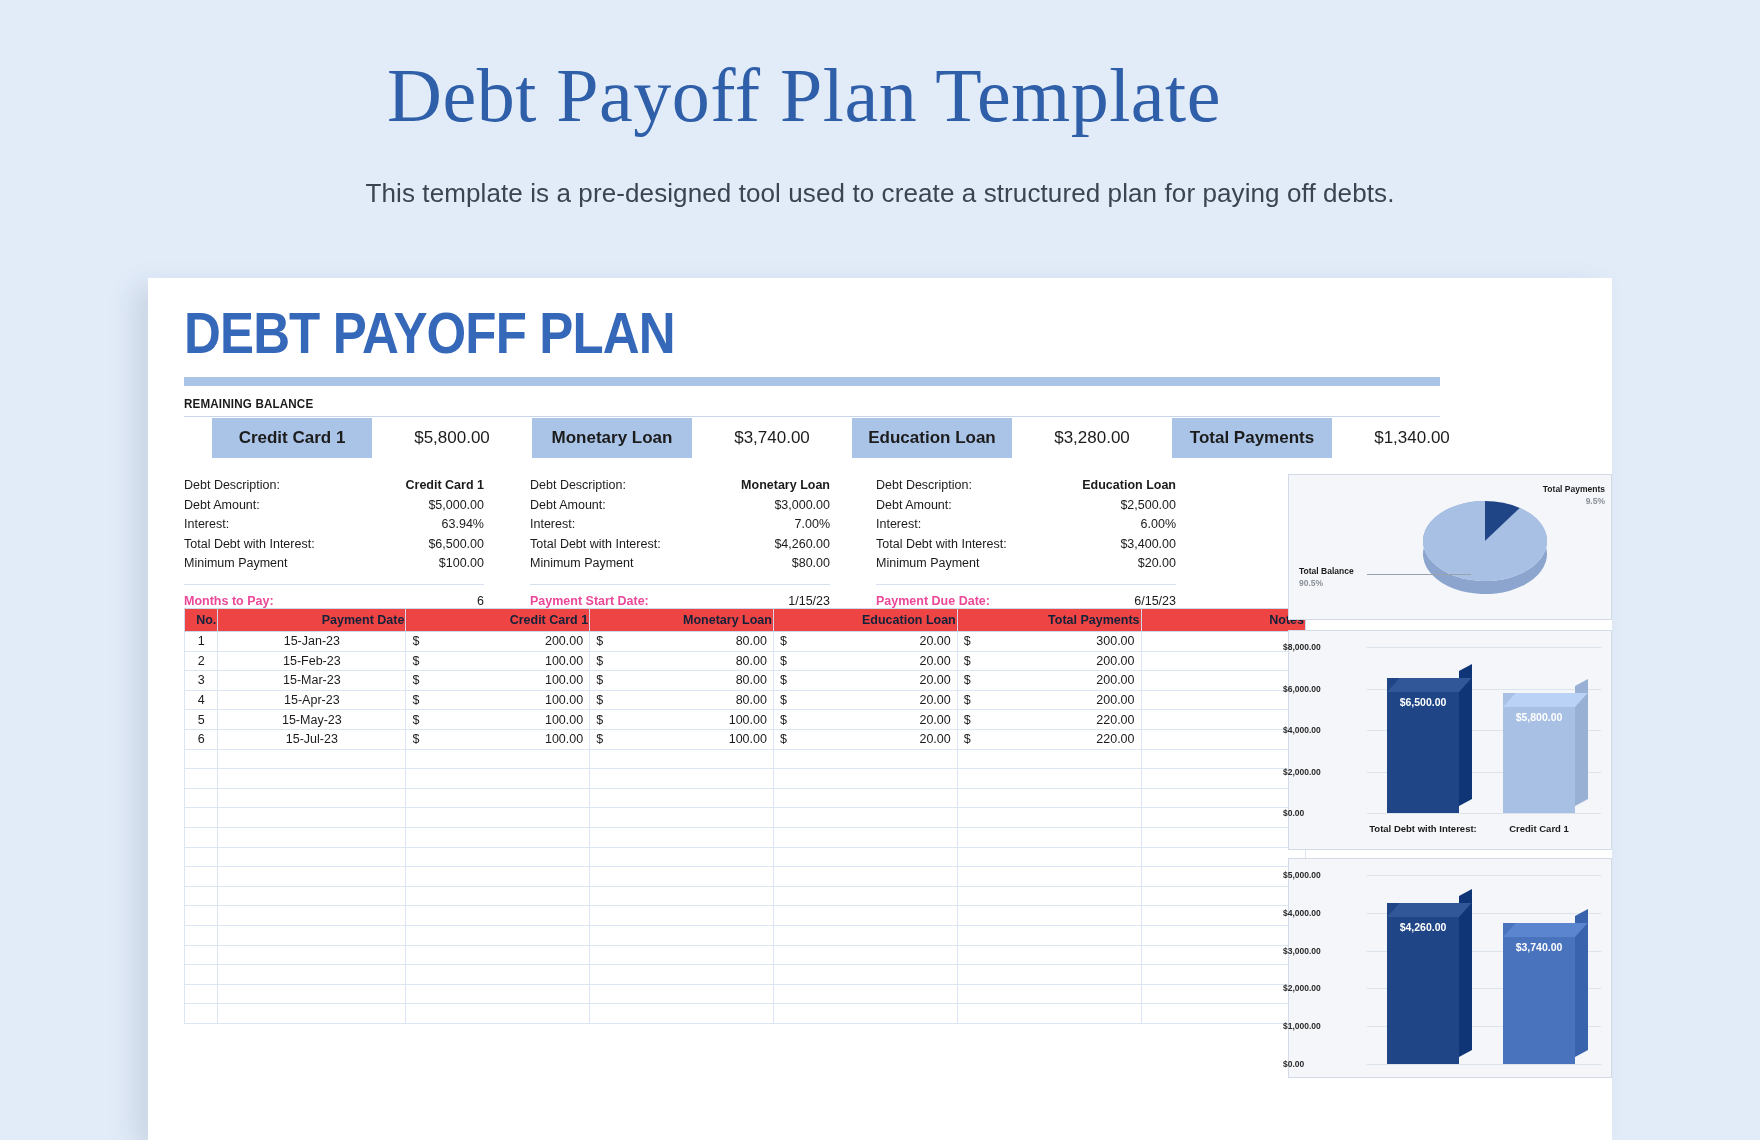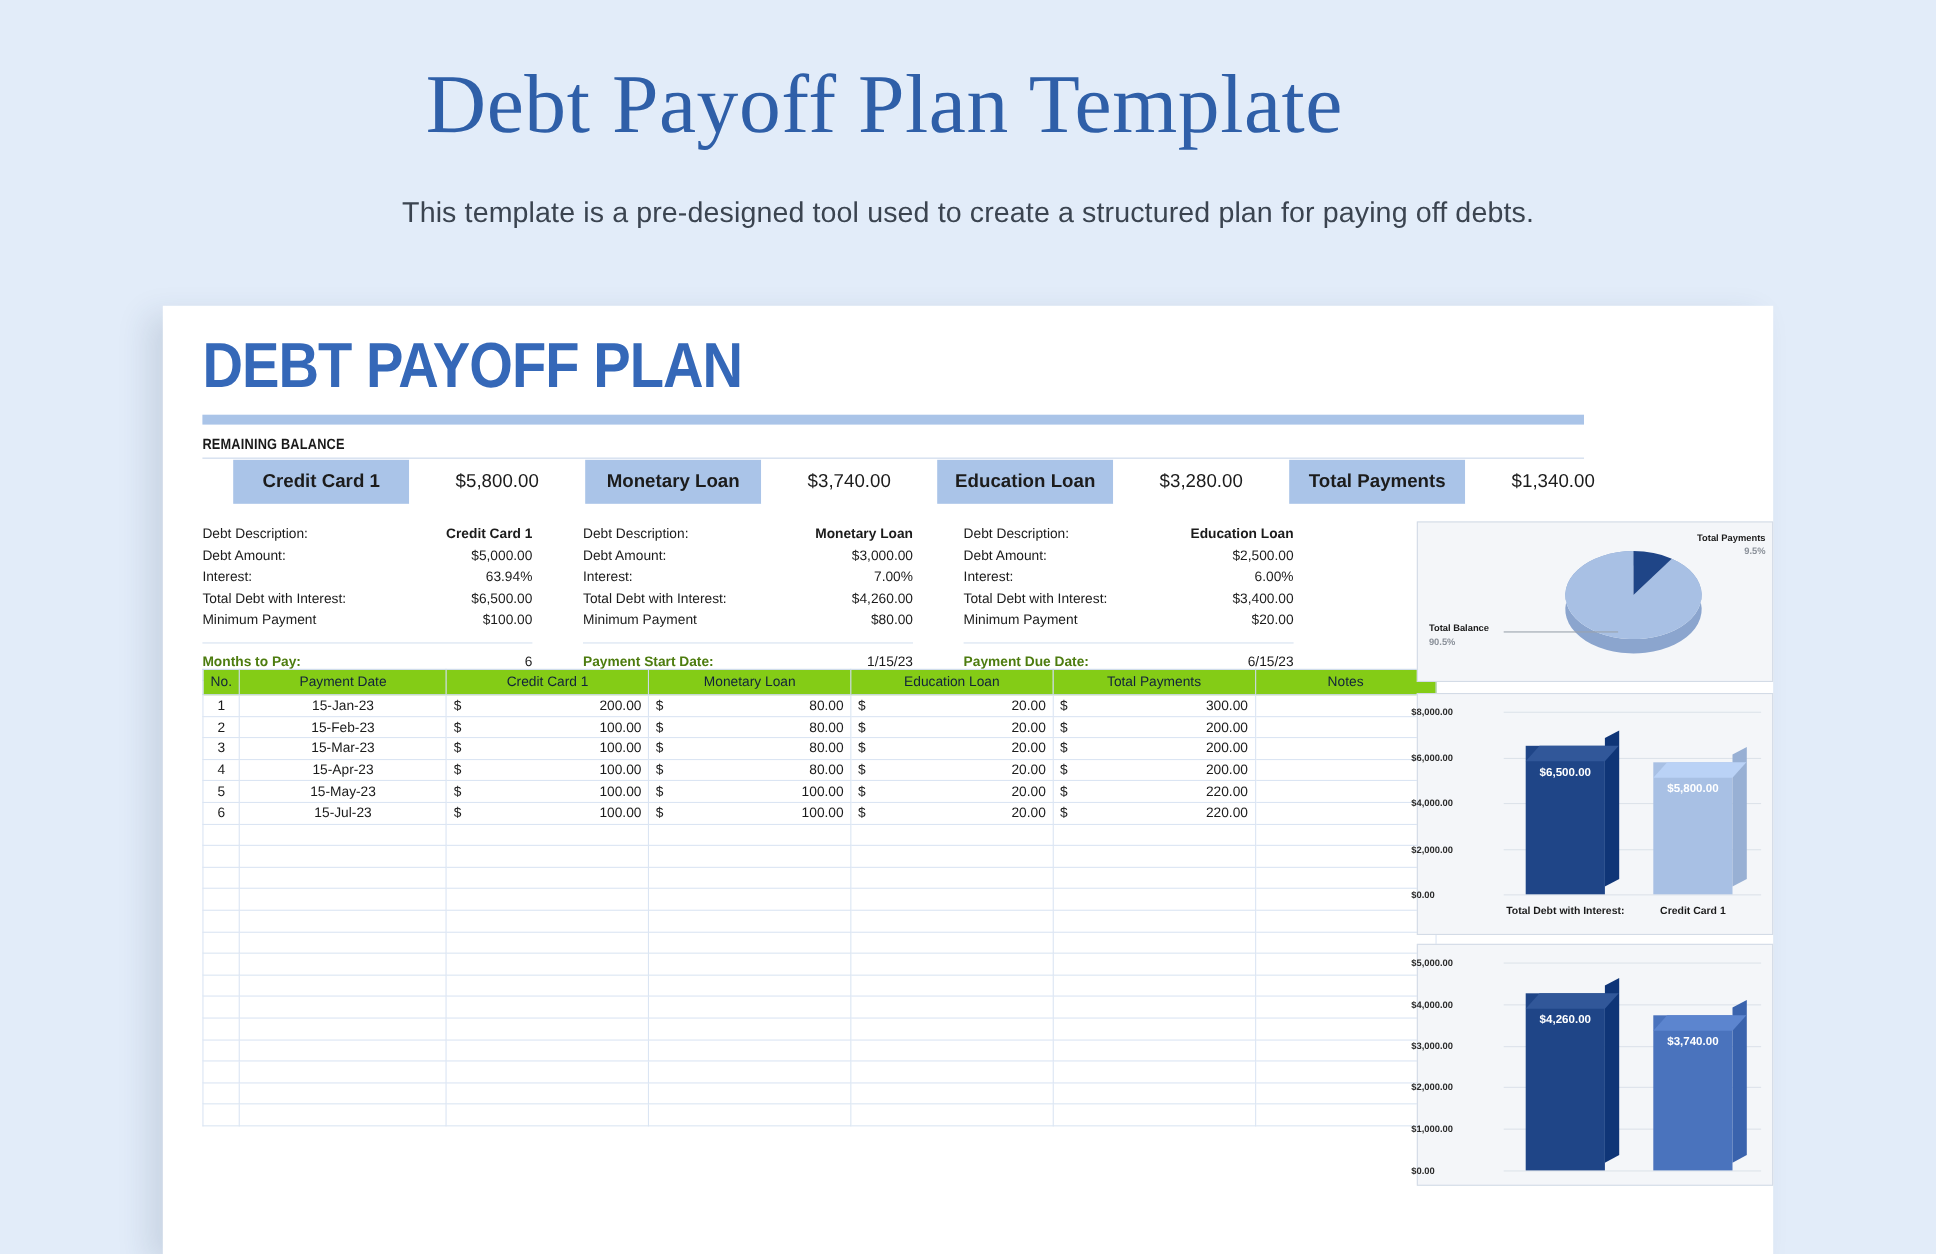--- a/index.html
+++ b/index.html
@@ -77,37 +77,38 @@
   
   .detail-block{position:absolute;top:198px;font-size:12.5px;color:#1b1b1b;}
   .detail-row{
     position:relative;height:19.5px;line-height:19.5px;white-space:nowrap;
   }
   .detail-row .k{position:absolute;left:0;font-weight:normal;}
   .detail-row .v{position:absolute;right:0;text-align:right;}
   .detail-row .v.b{font-weight:bold;}
   .detail-sep{position:absolute;top:108px;height:1px;background:#d6e1f0;}
   .detail-bottom{position:absolute;top:116px;height:19.5px;line-height:19.5px;font-size:12.5px;white-space:nowrap;}
-  .detail-bottom .k{position:absolute;left:0;font-weight:bold;color:#4d7c0f;}
+  .detail-bottom .k{position:absolute;left:0;font-weight:bold;color:#ec4899;}
   .detail-bottom .v{position:absolute;right:0;text-align:right;color:#1b1b1b;}
   .detail-rule2{position:absolute;top:142px;height:1px;background:#cfdcee;}
 
   
   #schedule{
     position:absolute;left:0;top:330px;width:1122px;
     border-collapse:collapse;
     font-size:12.5px;color:#1b1b1b;
   }
   #schedule th{
-    background:#84cc16;
-    font-weight:normal;
+    background:#ef4444;
+    font-weight:bold;
     height:20px;
     font-size:12.5px;
     border:1px solid #ccd9ec;
     color:#11223a;
+    text-align:right;
   }
   #schedule td{
     height:19.6px;
     border:1px solid #dbe5f3;
     padding:0 6px;
     box-sizing:border-box;
   }
   .c-no{width:28px;text-align:center;}
   .c-date{width:172px;text-align:center;}
   .c-money{width:168px;}

